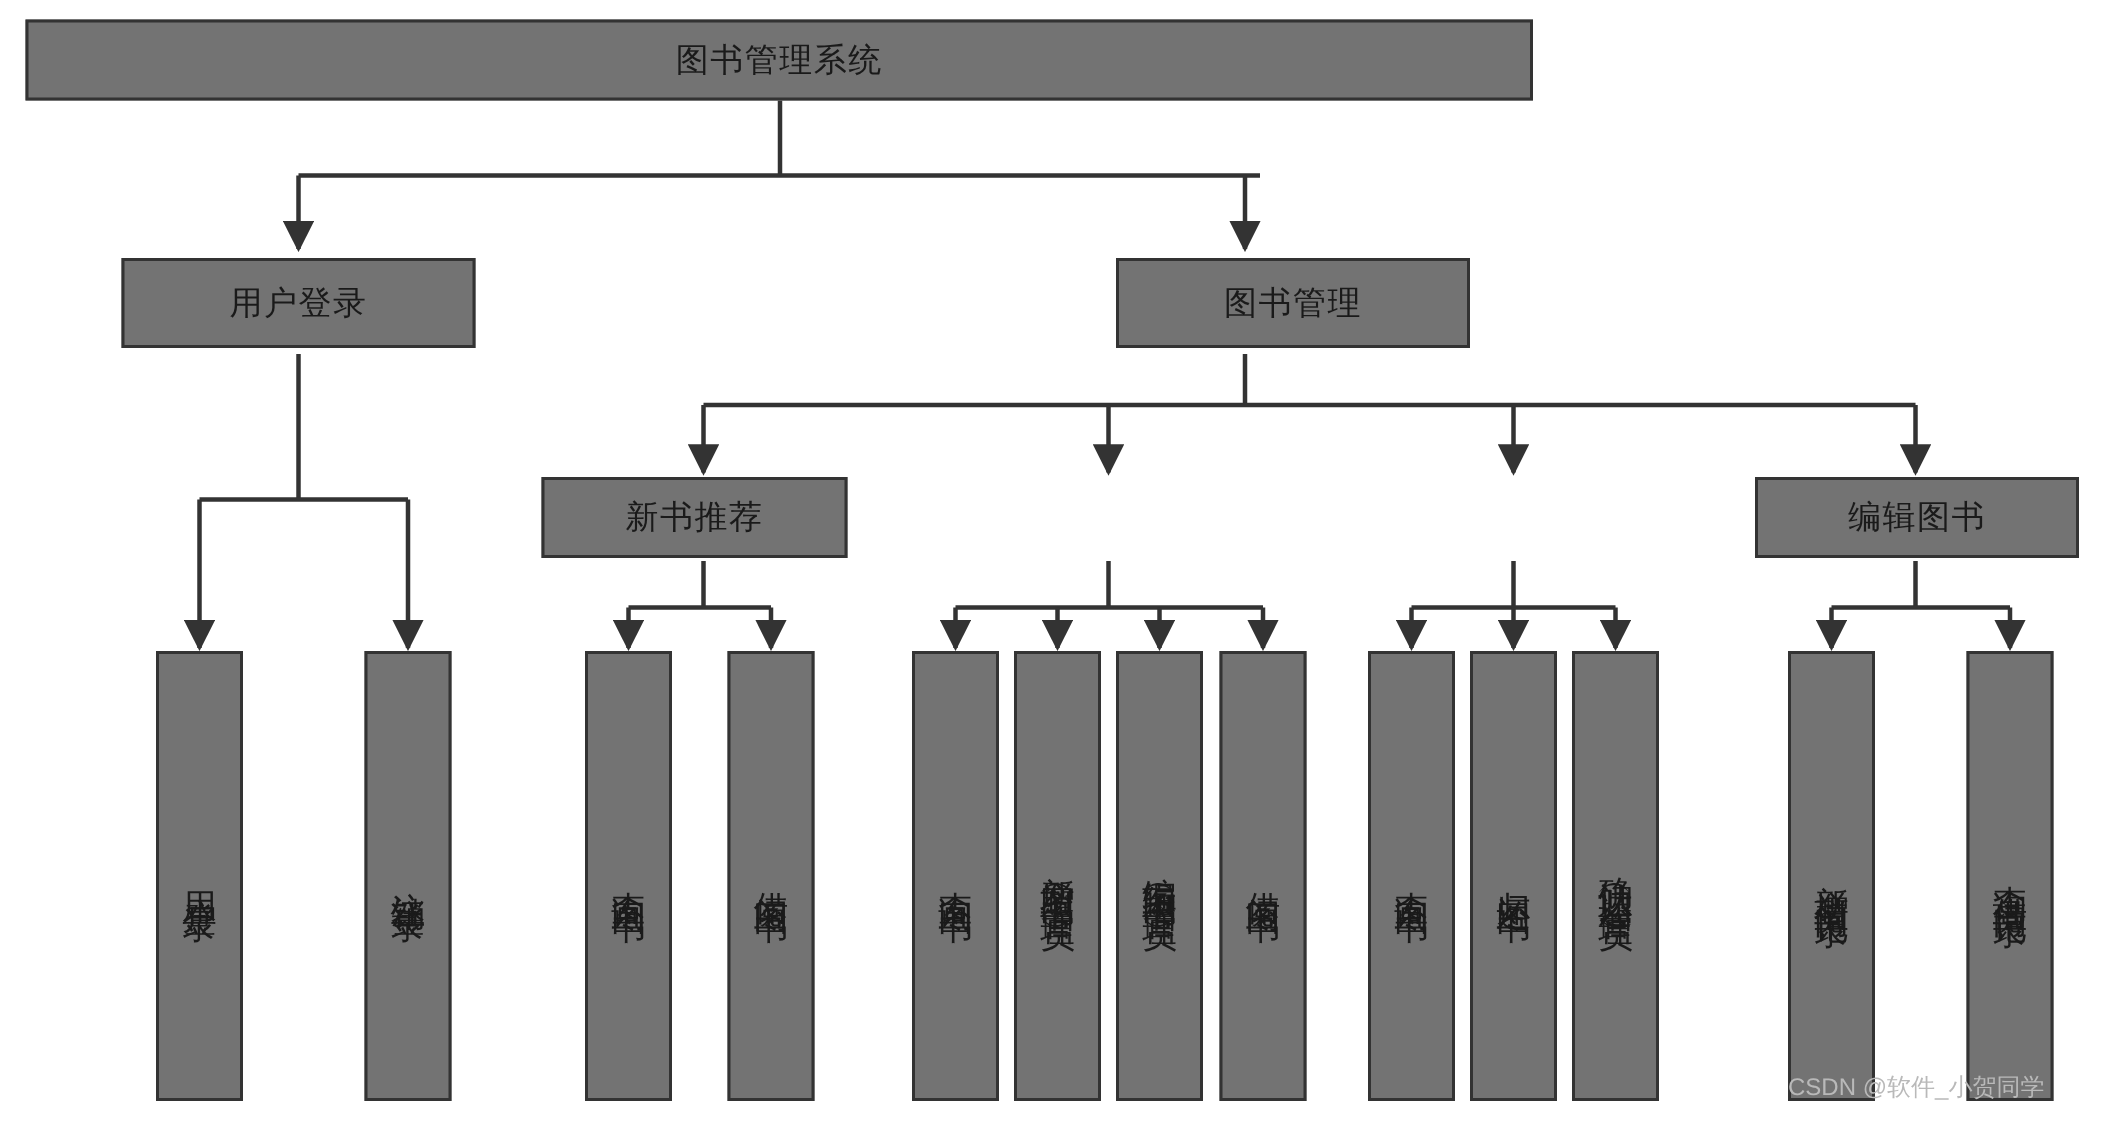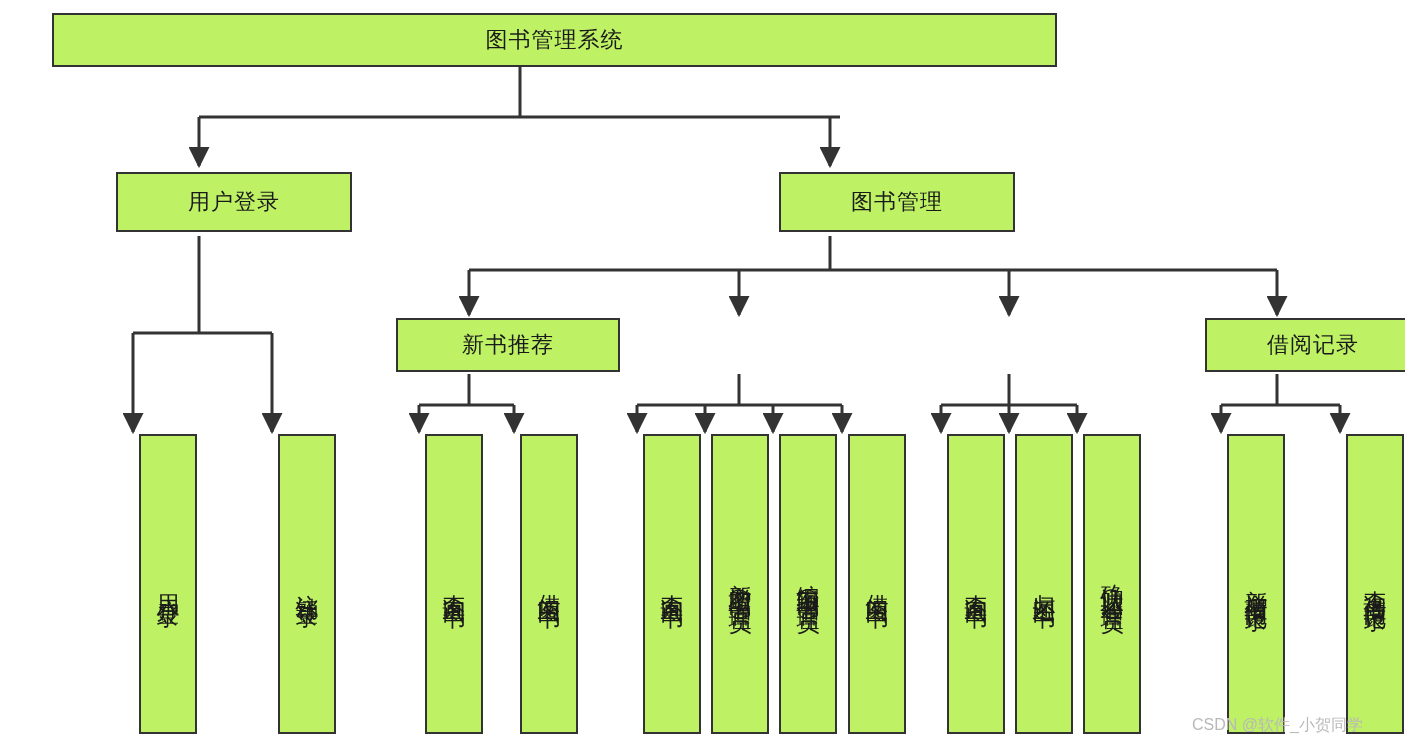--- a/index.html
+++ b/index.html
@@ -6,27 +6,26 @@
   body{
     font-family:"Liberation Sans","DejaVu Sans",sans-serif;
     width:1405px;height:747px;overflow:hidden;
   }
   #stage{position:relative;width:1405px;height:747px;background:#fff;}
   svg#wires{position:absolute;left:0;top:0;width:1405px;height:747px;}
 
   .node{
     position:absolute;
     box-sizing:border-box;
-    background:#bef264;
+    background:#737373;
     border:2px solid #333333;
     display:flex;
     align-items:center;
     justify-content:center;
     color:#1a1a1a;
-    margin-left:35px;
   }
   .node .lbl{
     display:block;
     text-align:center;
     line-height:1.12;
     white-space:pre;
   }
   .node.h .lbl{font-size:22px;letter-spacing:1px;}
   .node.v{
     align-items:center;
@@ -106,25 +105,25 @@
     <span class="lbl">图书管理系统</span>
   </div>
 
   <div class="node h" style="left:81px;top:172px;width:236px;height:60px;">
     <span class="lbl">用户登录</span>
   </div>
   <div class="node h" style="left:744px;top:172px;width:236px;height:60px;">
     <span class="lbl">图书管理</span>
   </div>
 
-  <div class="node h" style="left:361px;top:318px;width:224px;height:54px;">
+  <div class="node h" style="left:361px;top:318px;width:204px;height:54px;">
     <span class="lbl">新书推荐</span>
   </div>
   <div class="node h" style="left:1170px;top:318px;width:216px;height:54px;">
-    <span class="lbl">借阅记录</span>
+    <span class="lbl">编辑图书</span>
   </div>
 
   <div class="node v" style="left:104px;top:434px;width:58px;height:300px;">
     <span class="lbl">用户登录</span>
   </div>
   <div class="node v" style="left:243px;top:434px;width:58px;height:300px;">
     <span class="lbl">注销登录</span>
   </div>
 
   <div class="node v" style="left:390px;top:434px;width:58px;height:300px;">

